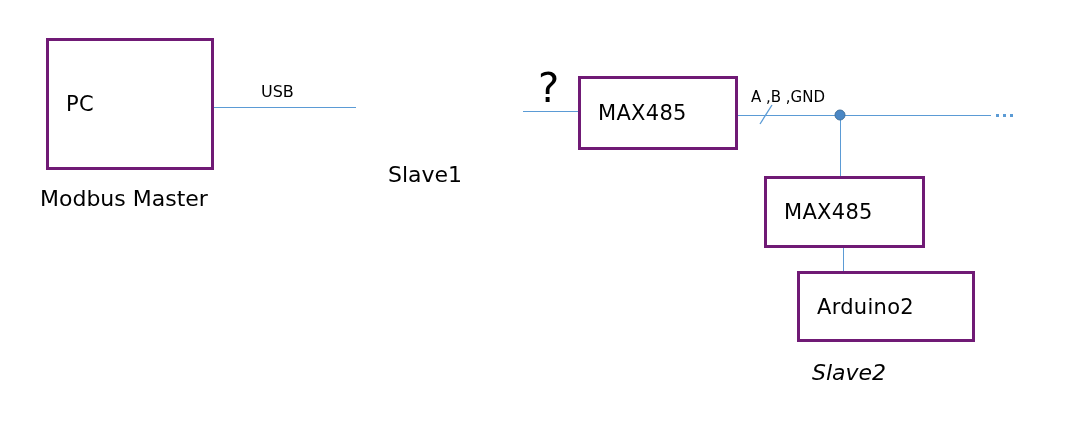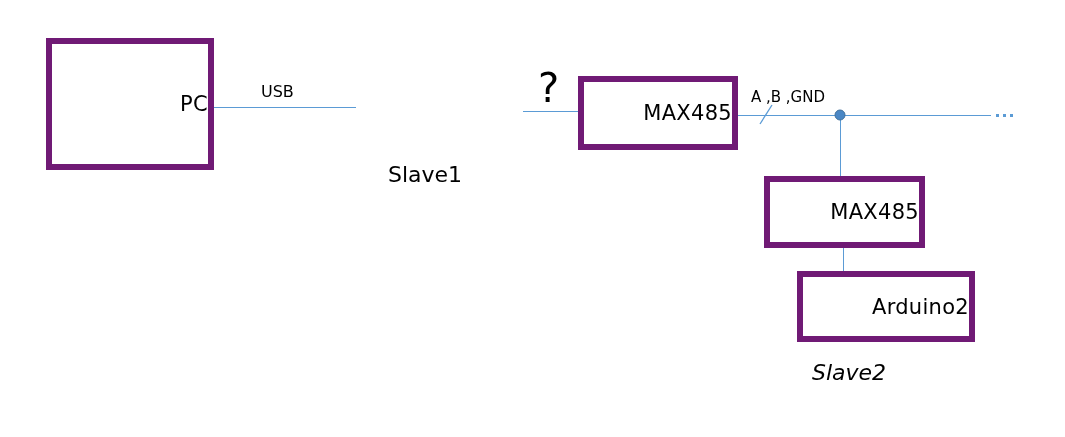--- a/index.html
+++ b/index.html
@@ -12,25 +12,26 @@
       width: 1065px;
       height: 437px;
       background: #ffffff;
       overflow: hidden;
       font-family: "DejaVu Sans", "Liberation Sans", sans-serif;
       color: #000000;
     }
     .box {
       position: absolute;
       box-sizing: border-box;
-      border: 6px solid #701a75;
+      border: 3px solid #701a75;
       background: #ffffff;
       display: flex;
       align-items: center;
-      justify-content: flex-end;
+      justify-content: flex-start;
+      padding-left: 17px;
     }
     .box-label {
       font-size: 21px;
       letter-spacing: 0.3px;
     }
     .caption {
       position: absolute;
       font-size: 22px;
       white-space: nowrap;
     }
@@ -68,20 +69,21 @@
     <g fill="#5b9bd5">
       <rect x="996" y="114" width="3" height="3"></rect>
       <rect x="1003" y="114" width="3" height="3"></rect>
       <rect x="1010" y="114" width="3" height="3"></rect>
     </g>
   </svg>
 
   <div class="box" style="left:46px; top:38px; width:168px; height:132px;">
     <span class="box-label">PC</span>
   </div>
+  <div class="caption" style="left:40px; top:186px;">Modbus Master</div>
 
   <div class="edge-label" style="left:261px; top:82px; font-size:16px;">USB</div>
 
   <div class="caption" style="left:388px; top:162px;">Slave1</div>
 
   <div class="edge-label" style="left:538px; top:64px; font-size:40px; line-height:48px;">?</div>
 
   <div class="box" style="left:578px; top:76px; width:160px; height:74px;">
     <span class="box-label">MAX485</span>
   </div>

